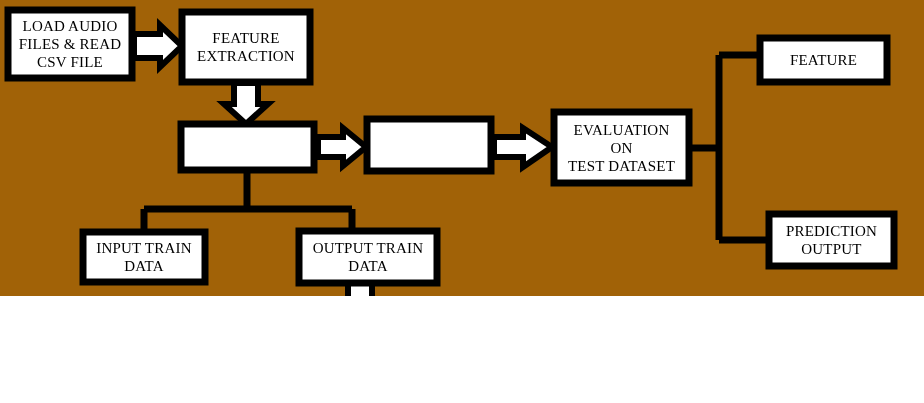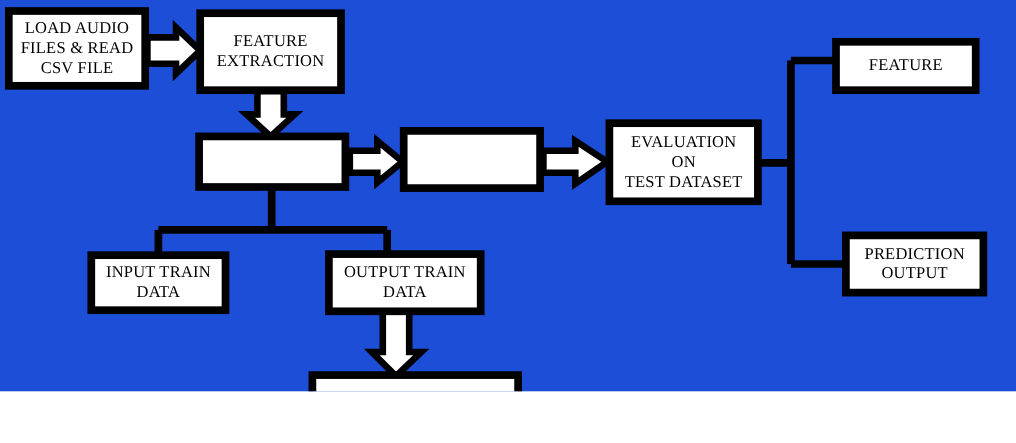--- a/index.html
+++ b/index.html
@@ -3,22 +3,22 @@
 <meta charset="utf-8">
 <style>
   html, body {
     margin: 0;
     padding: 0;
     background: #ffffff;
   }
   #canvas {
     position: relative;
     width: 924px;
-    height: 356px;
-    background: #1d4ed8;
+    height: 296px;
+    background: #a16207;
     overflow: hidden;
     font-family: "Liberation Serif", "DejaVu Serif", serif;
   }
   svg.flow {
     position: absolute;
     left: 0;
     top: 0;
     width: 924px;
     height: 403px;
   }

